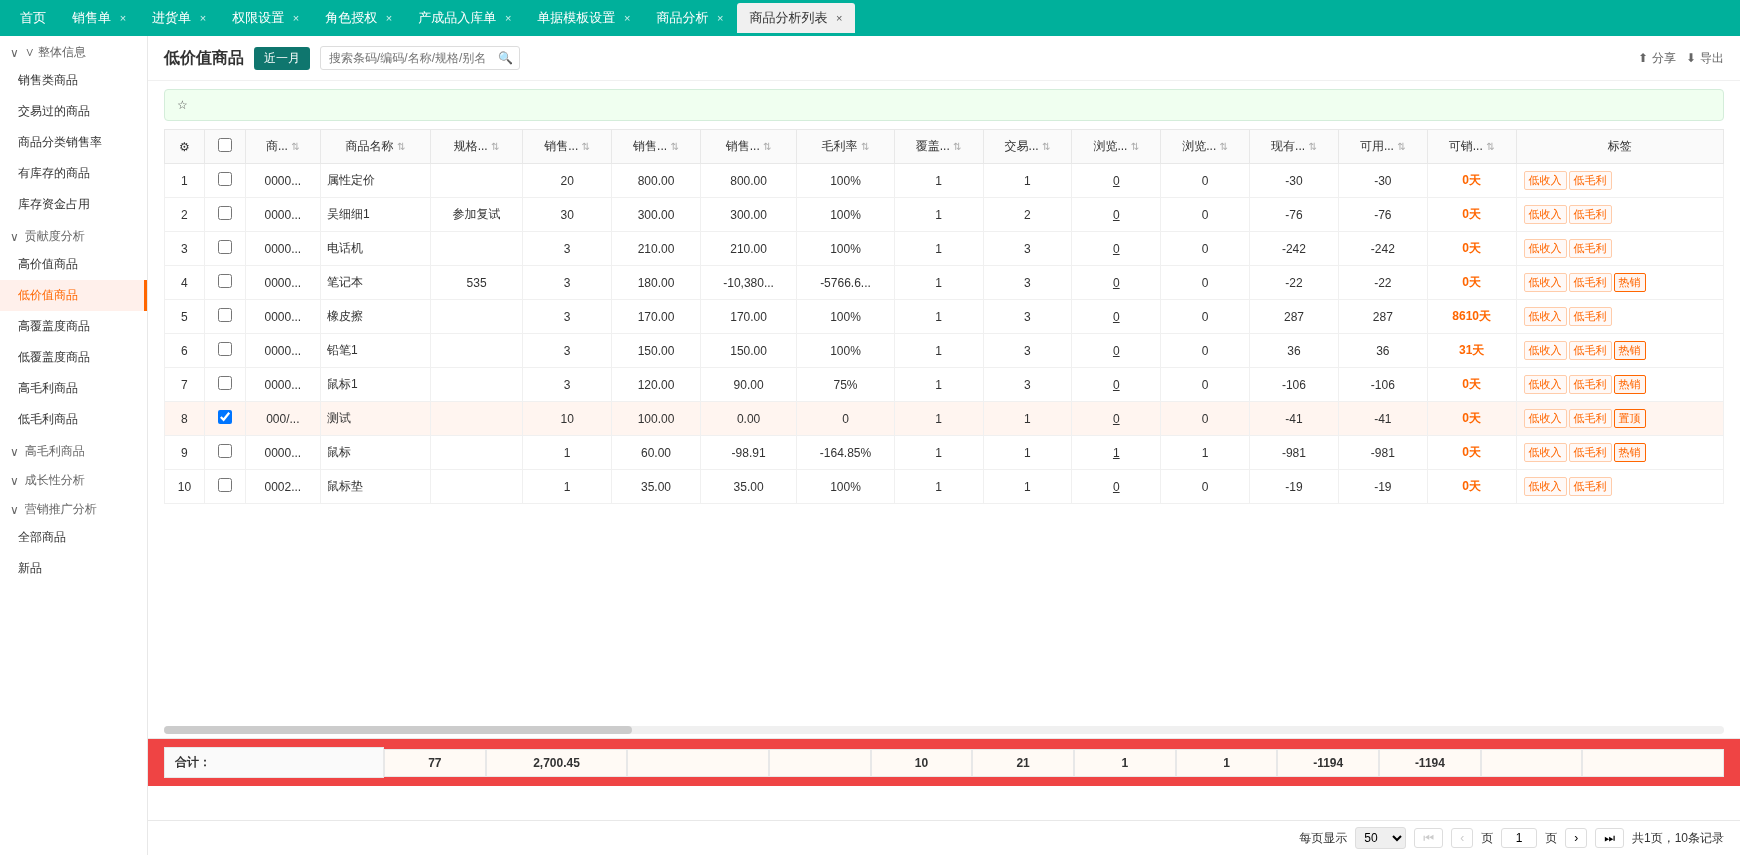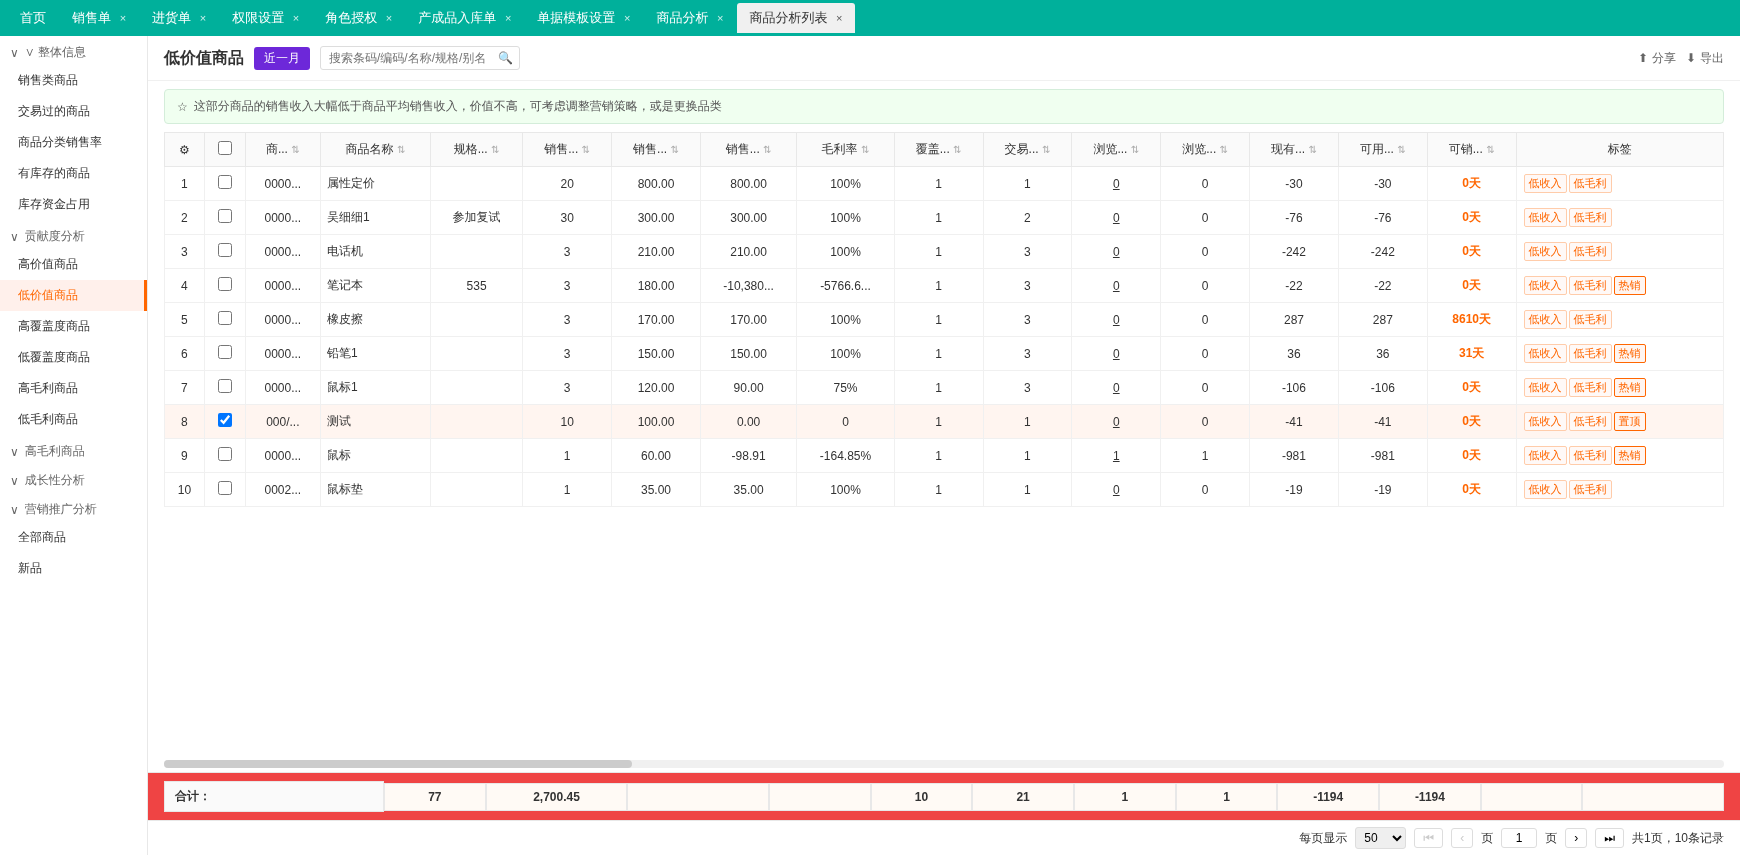--- a/index.html
+++ b/index.html
@@ -71,21 +71,21 @@
       padding: 10px 16px;
       gap: 10px;
       border-bottom: 1px solid #f0f0f0;
     }
     .page-title {
       font-size: 16px;
       font-weight: bold;
       color: #333;
     }
     .filter-btn {
-      background: #6d28d9;
+      background: #0f766e;
       color: #fff;
       border: none;
       border-radius: 3px;
       padding: 3px 10px;
       font-size: 12px;
       cursor: pointer;
     }
     .search-box {
       border: 1px solid #ddd;
       border-radius: 3px;
@@ -169,20 +169,21 @@
 
     
     .pagination-bar {
       display: flex;
       align-items: center;
       justify-content: flex-end;
       padding: 6px 16px;
       border-top: 1px solid #e8e8e8;
       background: #fff;
       gap: 8px;
+      margin-top: 34px;
     }
     .page-size-select {
       border: 1px solid #ddd;
       border-radius: 3px;
       padding: 2px 4px;
       font-size: 12px;
     }
     .page-btn {
       border: 1px solid #ddd;
       background: #fff;
@@ -295,21 +296,20 @@
           </div>
           <div class="action-btn">
             <span>⬇</span>
             <span>导出</span>
           </div>
         </div>
       </div>
 
       <div class="notice-bar">
         <span>☆</span>
-        <span>这部分商品的销售收入大幅低于商品平均销售收入，价值不高，可考虑调整营销策略，或是更换品类</span>
       </div>
 
       <div class="table-container">
         <table class="data-table">
           <thead>
             <tr>
               <th>⚙</th>
               <th><input type="checkbox" class="checkbox-input" style=""></th>
               <th>商... <span class="sort-icon">⇅</span></th>
               <th>商品名称 <span class="sort-icon">⇅</span></th>

